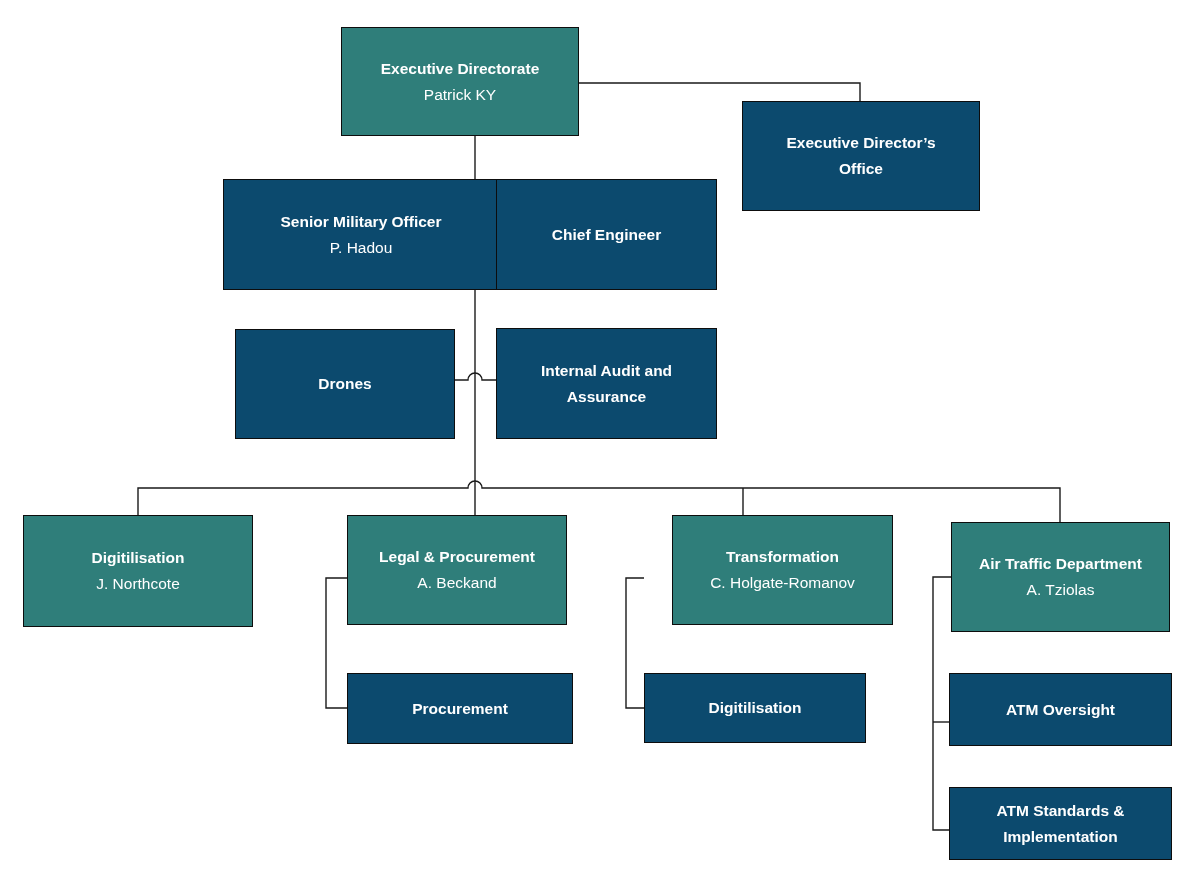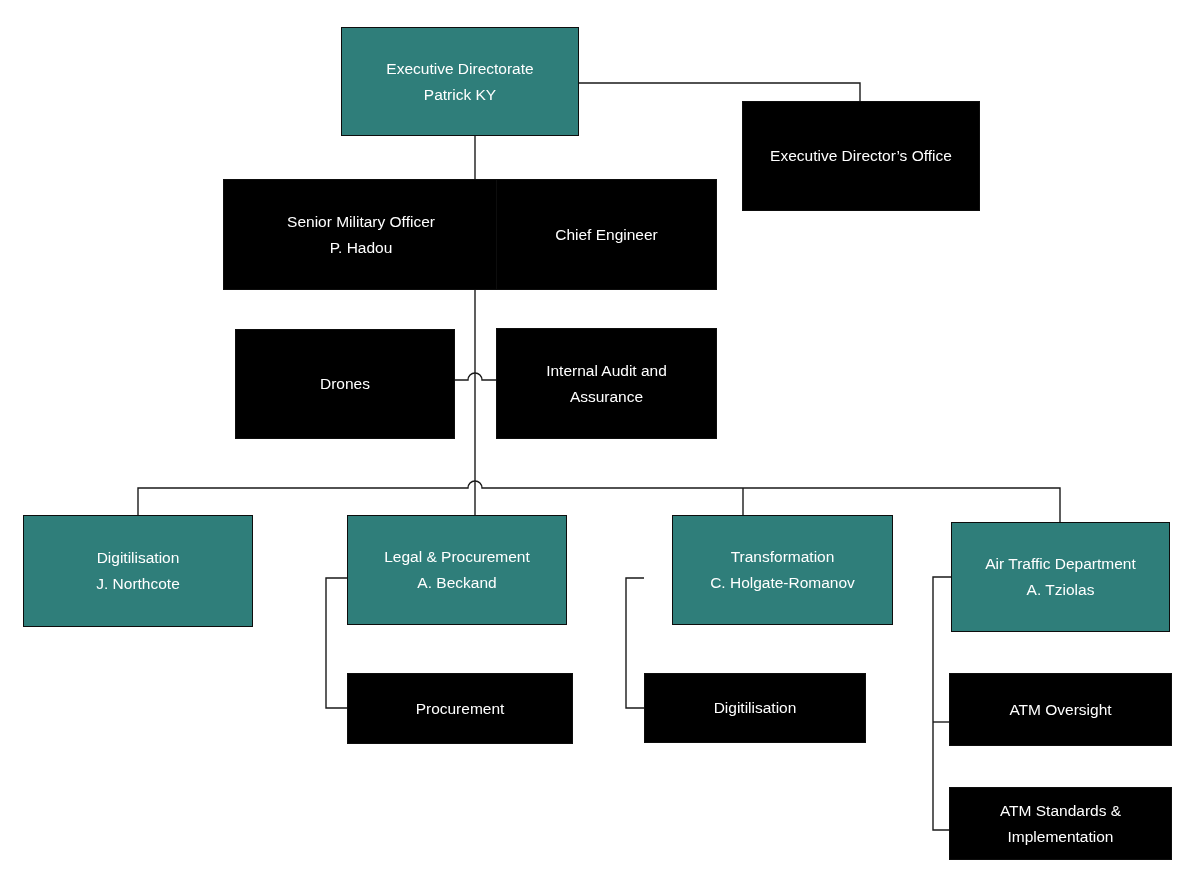--- a/index.html
+++ b/index.html
@@ -31,22 +31,22 @@
     display: flex;
     flex-direction: column;
     align-items: center;
     justify-content: center;
     text-align: center;
     padding: 0 22px;
     line-height: 26px;
     font-size: 15.5px;
   }
   .node.dark  { background: #2f7e7a; }
-  .node.light { background: #000000; }
-  .node .title  { font-weight: normal; }
+  .node.light { background: #0c4a6e; }
+  .node .title  { font-weight: bold; }
   .node .person { font-weight: normal; }
 </style>
 </head>
 <body>
 
 <div class="canvas">
 
   <svg class="connectors" viewBox="0 0 1190 885" xmlns="http://www.w3.org/2000/svg">
     <path d="M475 136 V515"></path>
     <path d="M579 83 H860 V101"></path>

